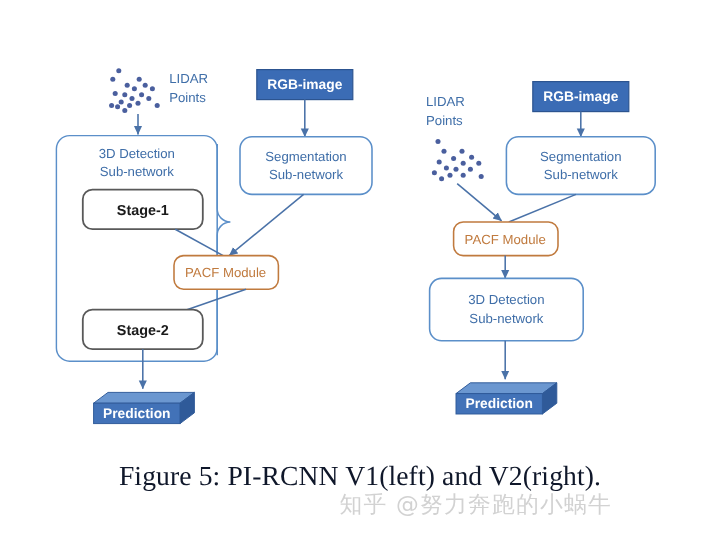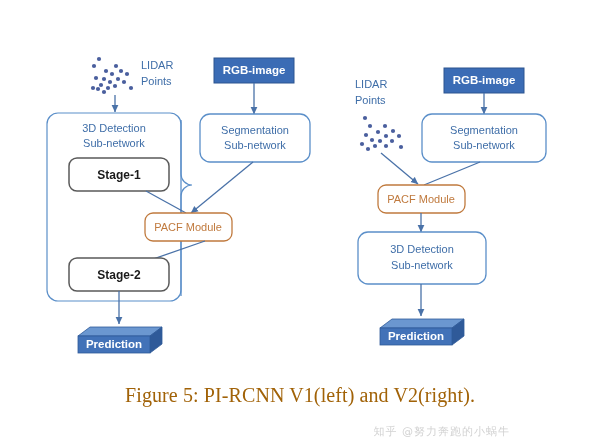--- a/index.html
+++ b/index.html
@@ -45,30 +45,30 @@
     fill: #c07a3e;
     font-size: 11px;
   }
   .caption {
     position: absolute;
     left: 0;
     top: 384px;
     width: 600px;
     text-align: center;
     font-family: "Liberation Serif", serif;
-    font-size: 20px;
-    color: #a16207;
+    font-size: 23px;
+    color: #0f172a;
     letter-spacing: 0.1px;
   }
   .watermark {
     position: absolute;
     right: 14px;
-    top: 424px;
+    top: 408px;
     font-family: "DejaVu Sans", sans-serif;
-    font-size: 11px;
+    font-size: 19px;
     color: #d2d2d2;
     letter-spacing: 1px;
     white-space: nowrap;
   }
 </style>
 </head>
 <body>
 
 <div id="figure-root">
 

